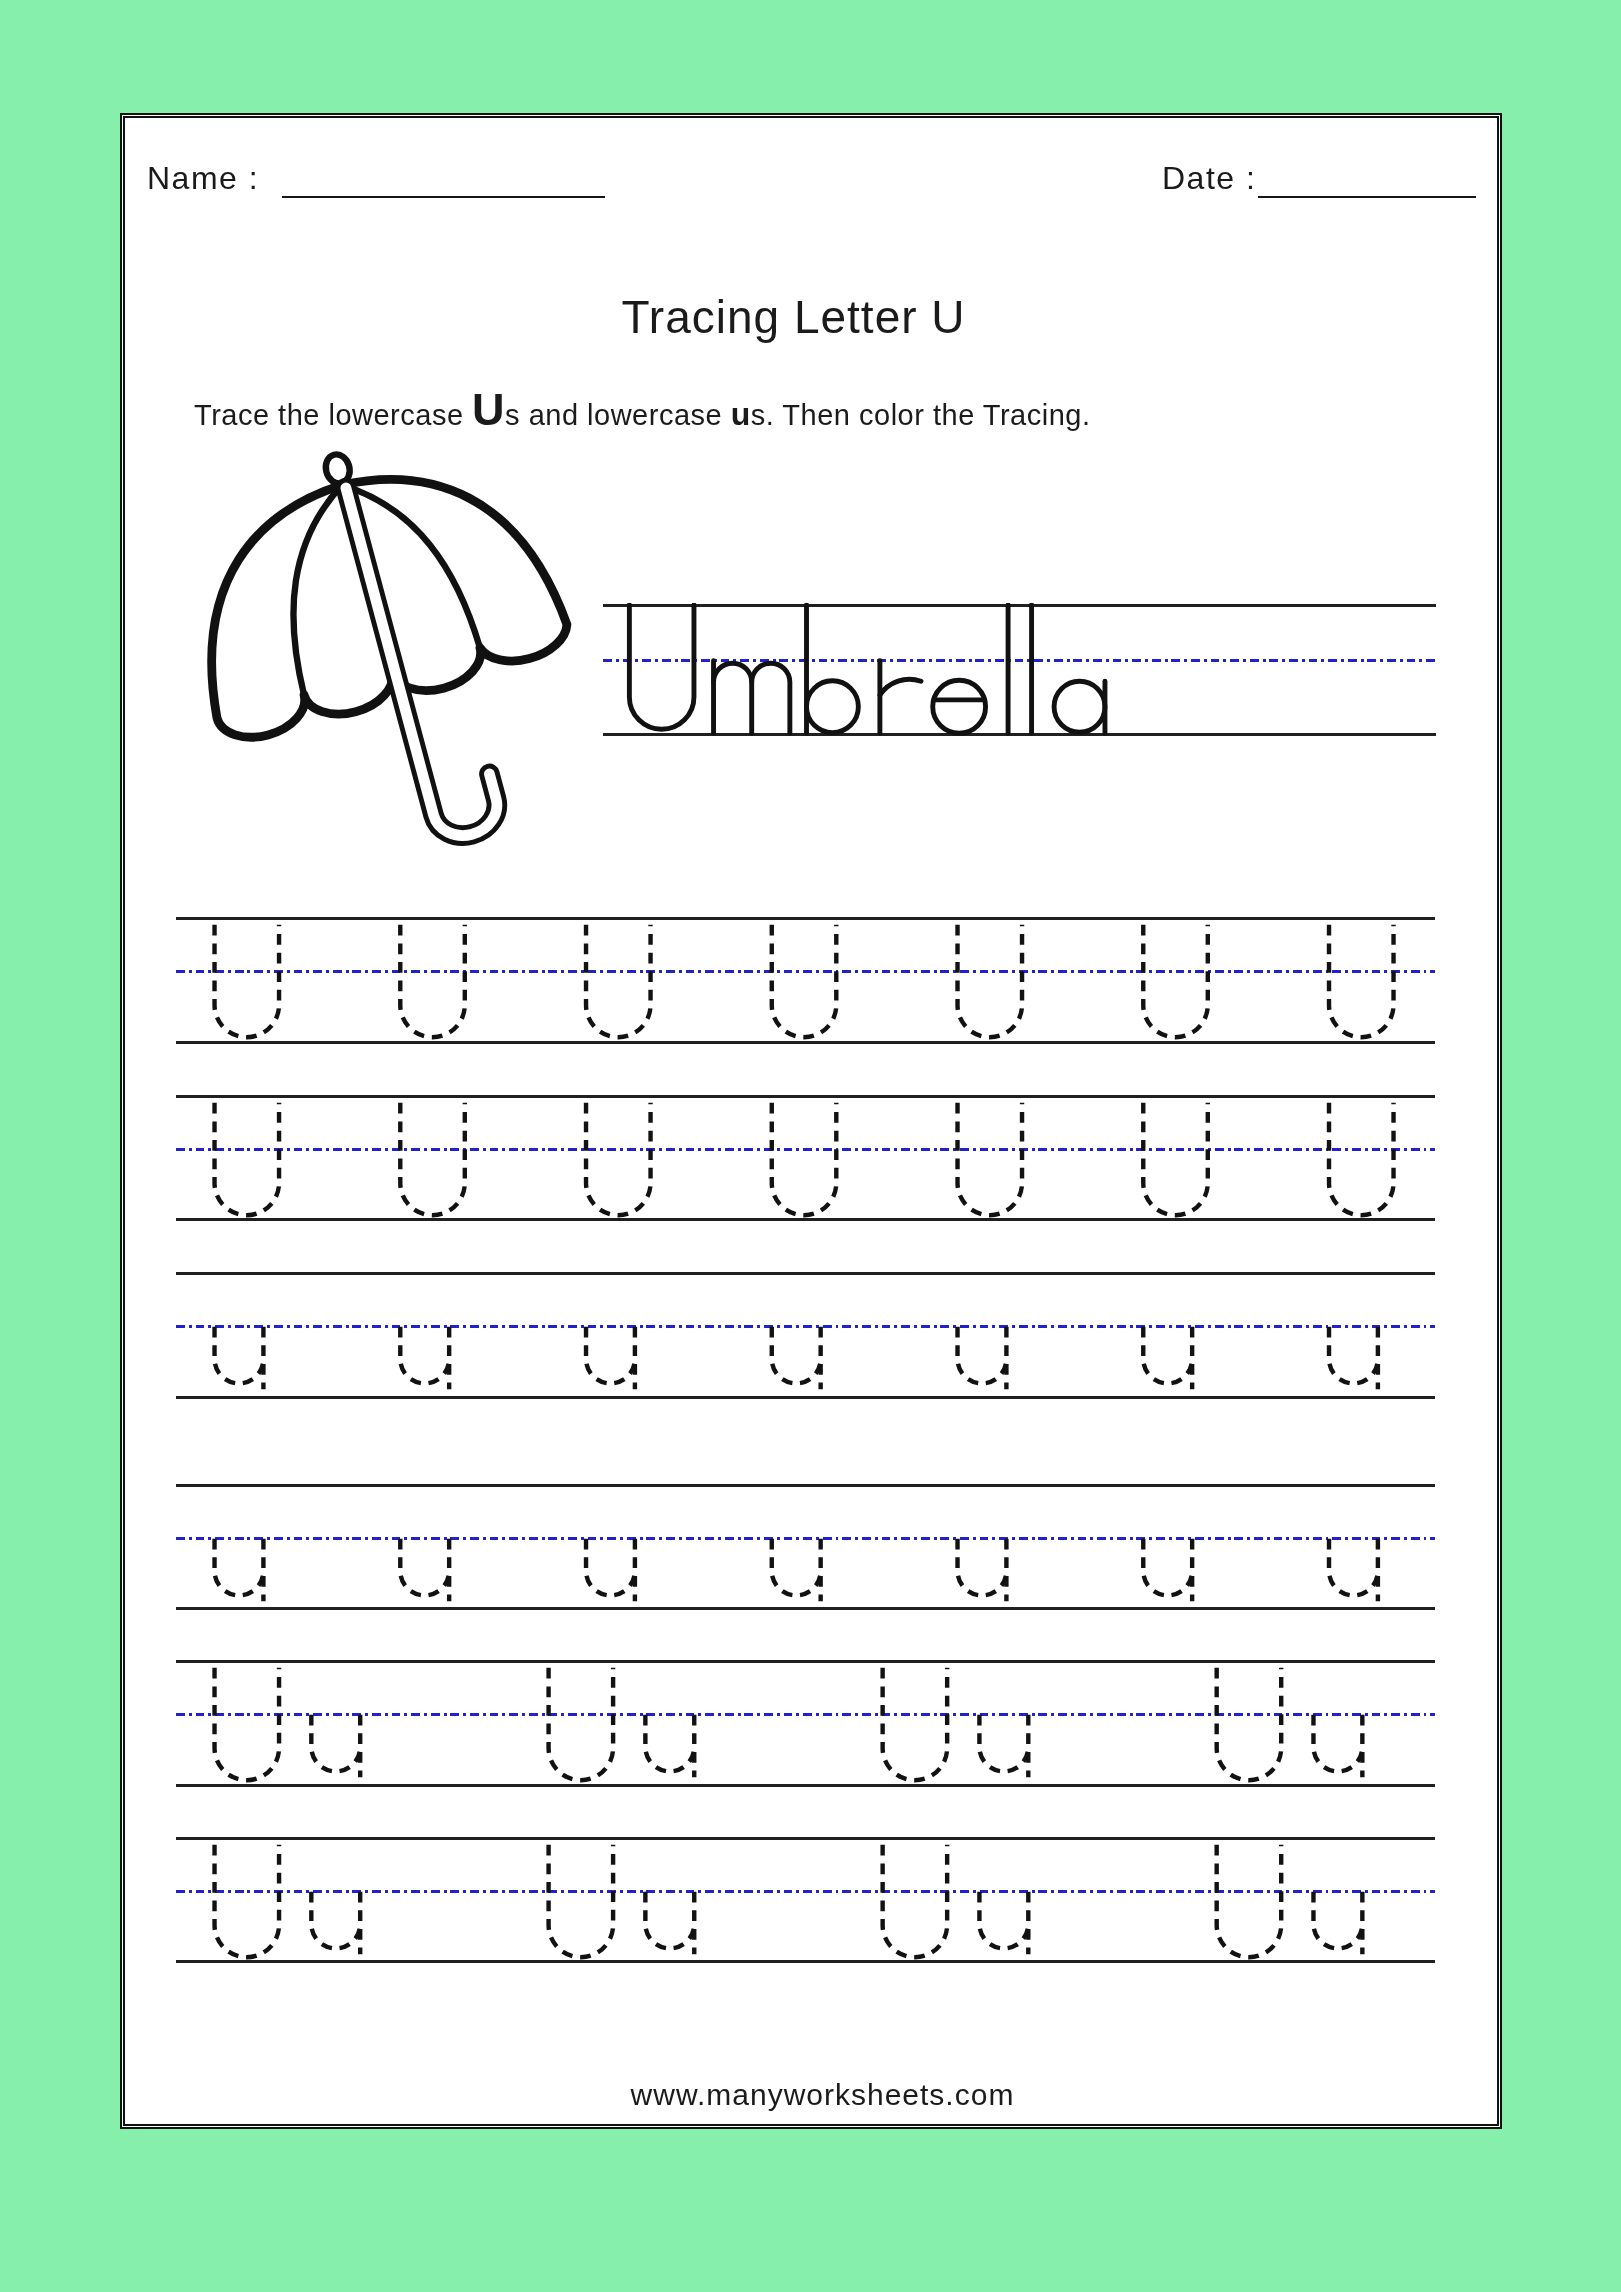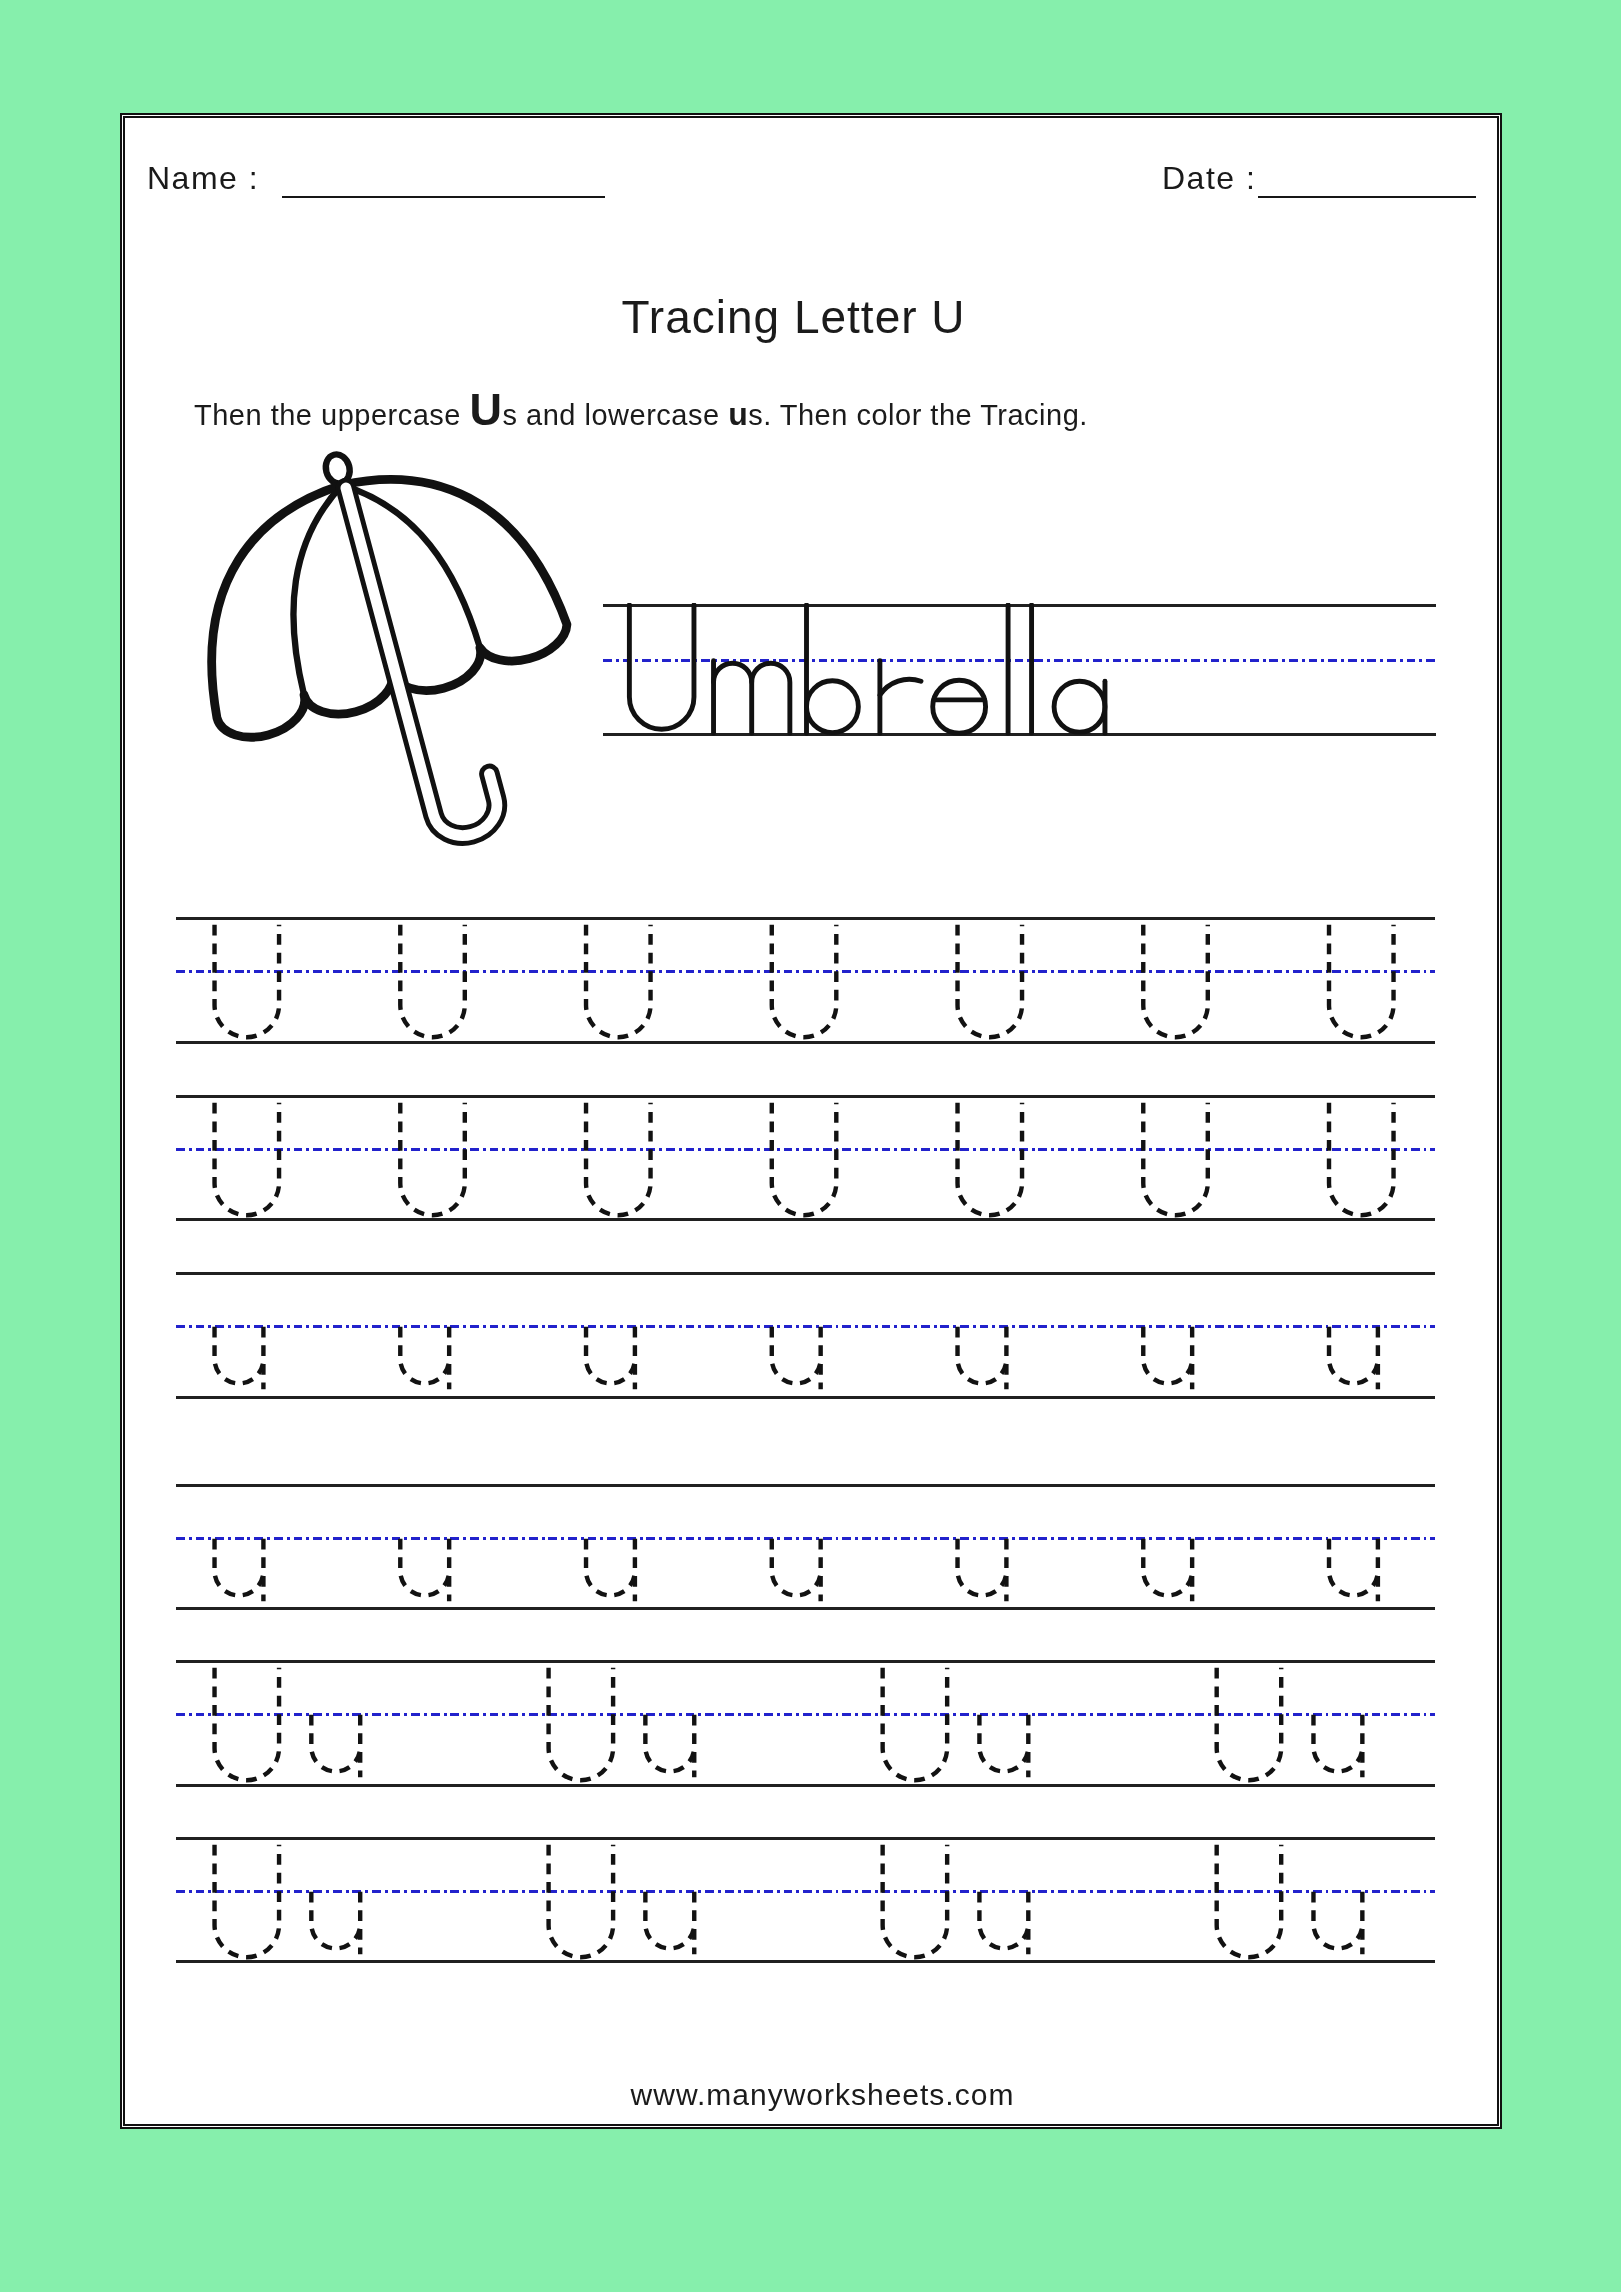--- a/index.html
+++ b/index.html
@@ -42,21 +42,21 @@
 
 <div class="page">
   <div class="sheet-border"></div>
 
   <div class="hdr-label" style="left:147px;top:160px;">Name :</div>
   <div class="blank-line" style="left:282px;top:196px;width:323px;"></div>
   <div class="hdr-label" style="left:1134px;top:160px;margin-left:28px;">Date :</div>
   <div class="blank-line" style="left:1258px;top:196px;width:218px;"></div>
 
   <div class="title">Tracing Letter U</div>
-  <div class="instruction" id="instruction"><span class="seg ">Then the uppercase </span><span class="seg seg-U">U</span><span class="seg ">s and lowercase </span><span class="seg seg-u">u</span><span class="seg ">s. Then color the Tracing.</span></div>
+  <div class="instruction" id="instruction"><span class="seg ">Trace the lowercase </span><span class="seg seg-U">U</span><span class="seg ">s and lowercase </span><span class="seg seg-u">u</span><span class="seg ">s. Then color the Tracing.</span></div>
 
   <svg class="umbrella-svg" width="421" height="457" viewBox="0 0 430 466">
     <g transform="rotate(-15 215 170)">
       <ellipse cx="215" cy="21" rx="12" ry="15" fill="#fff" stroke="#111" stroke-width="6.5"></ellipse>
       <path d="M215 38 C125 42 42 92 30 235
                A46 30 0 0 0 122 235
                A46 30 0 0 0 215 235
                A46 30 0 0 0 308 235
                A47 30 0 0 0 400 235
                C388 92 305 42 215 38 Z" fill="#fff" stroke="#111" stroke-width="9" stroke-linejoin="round"></path>

